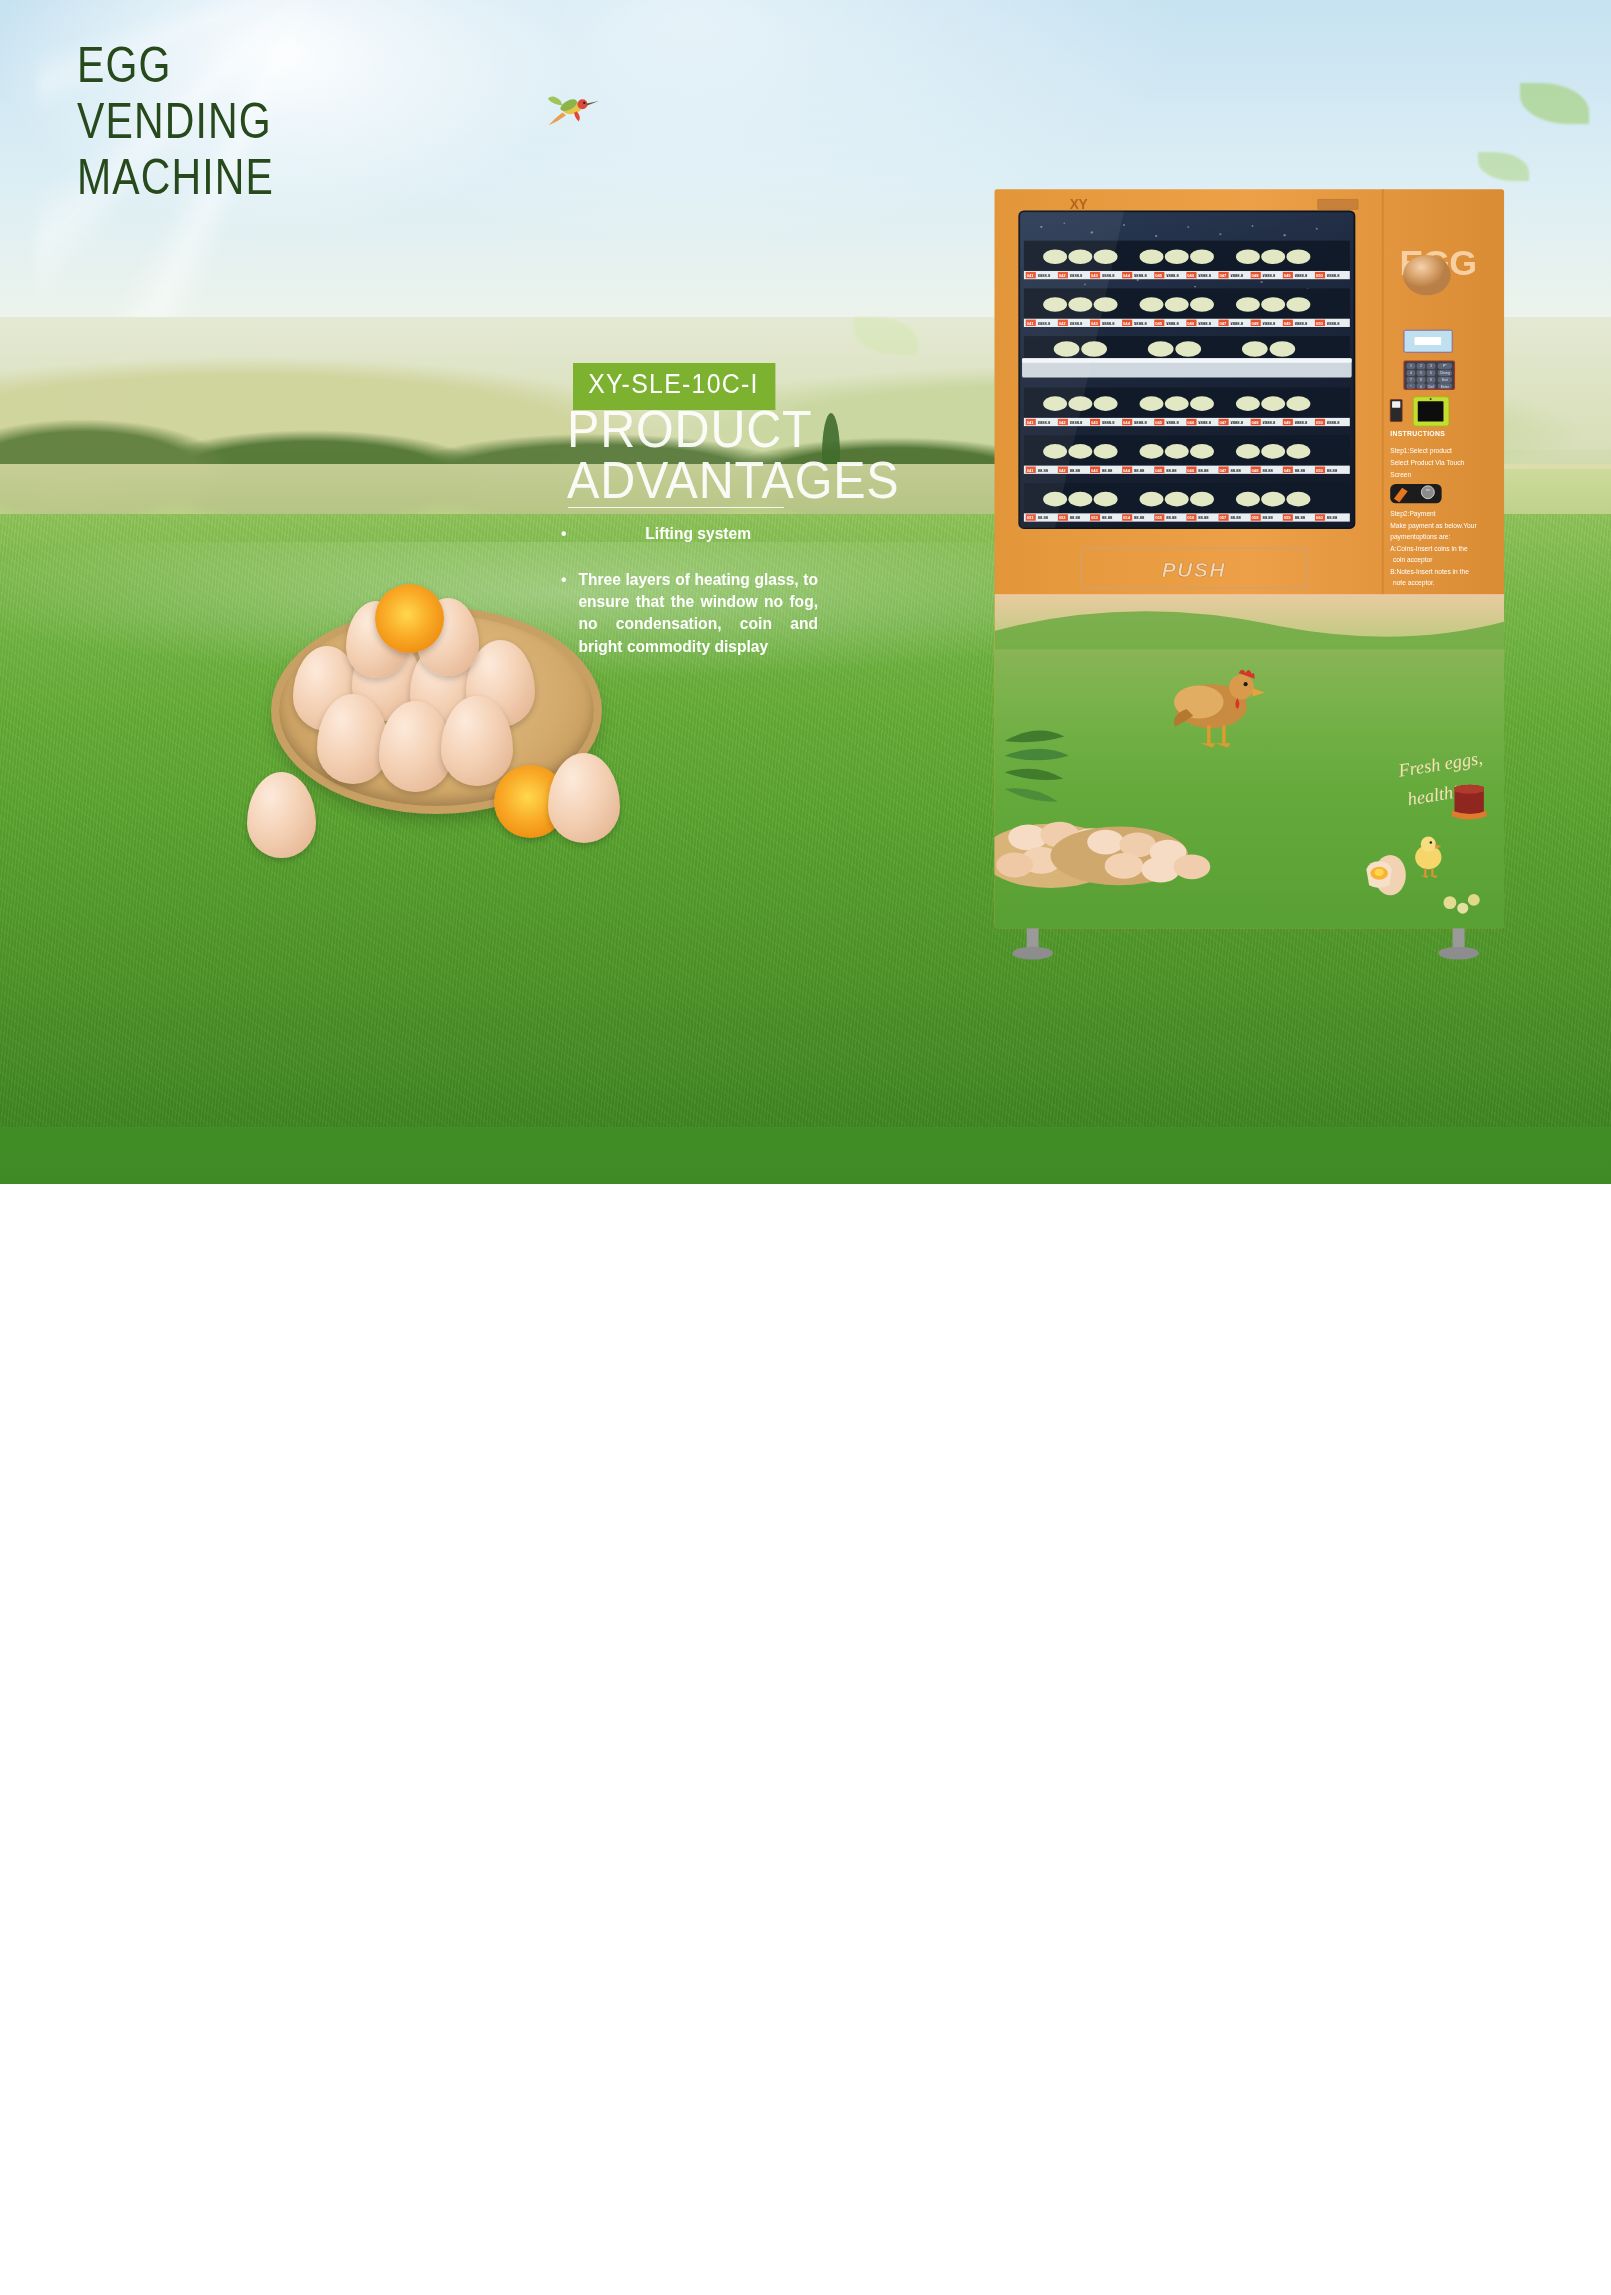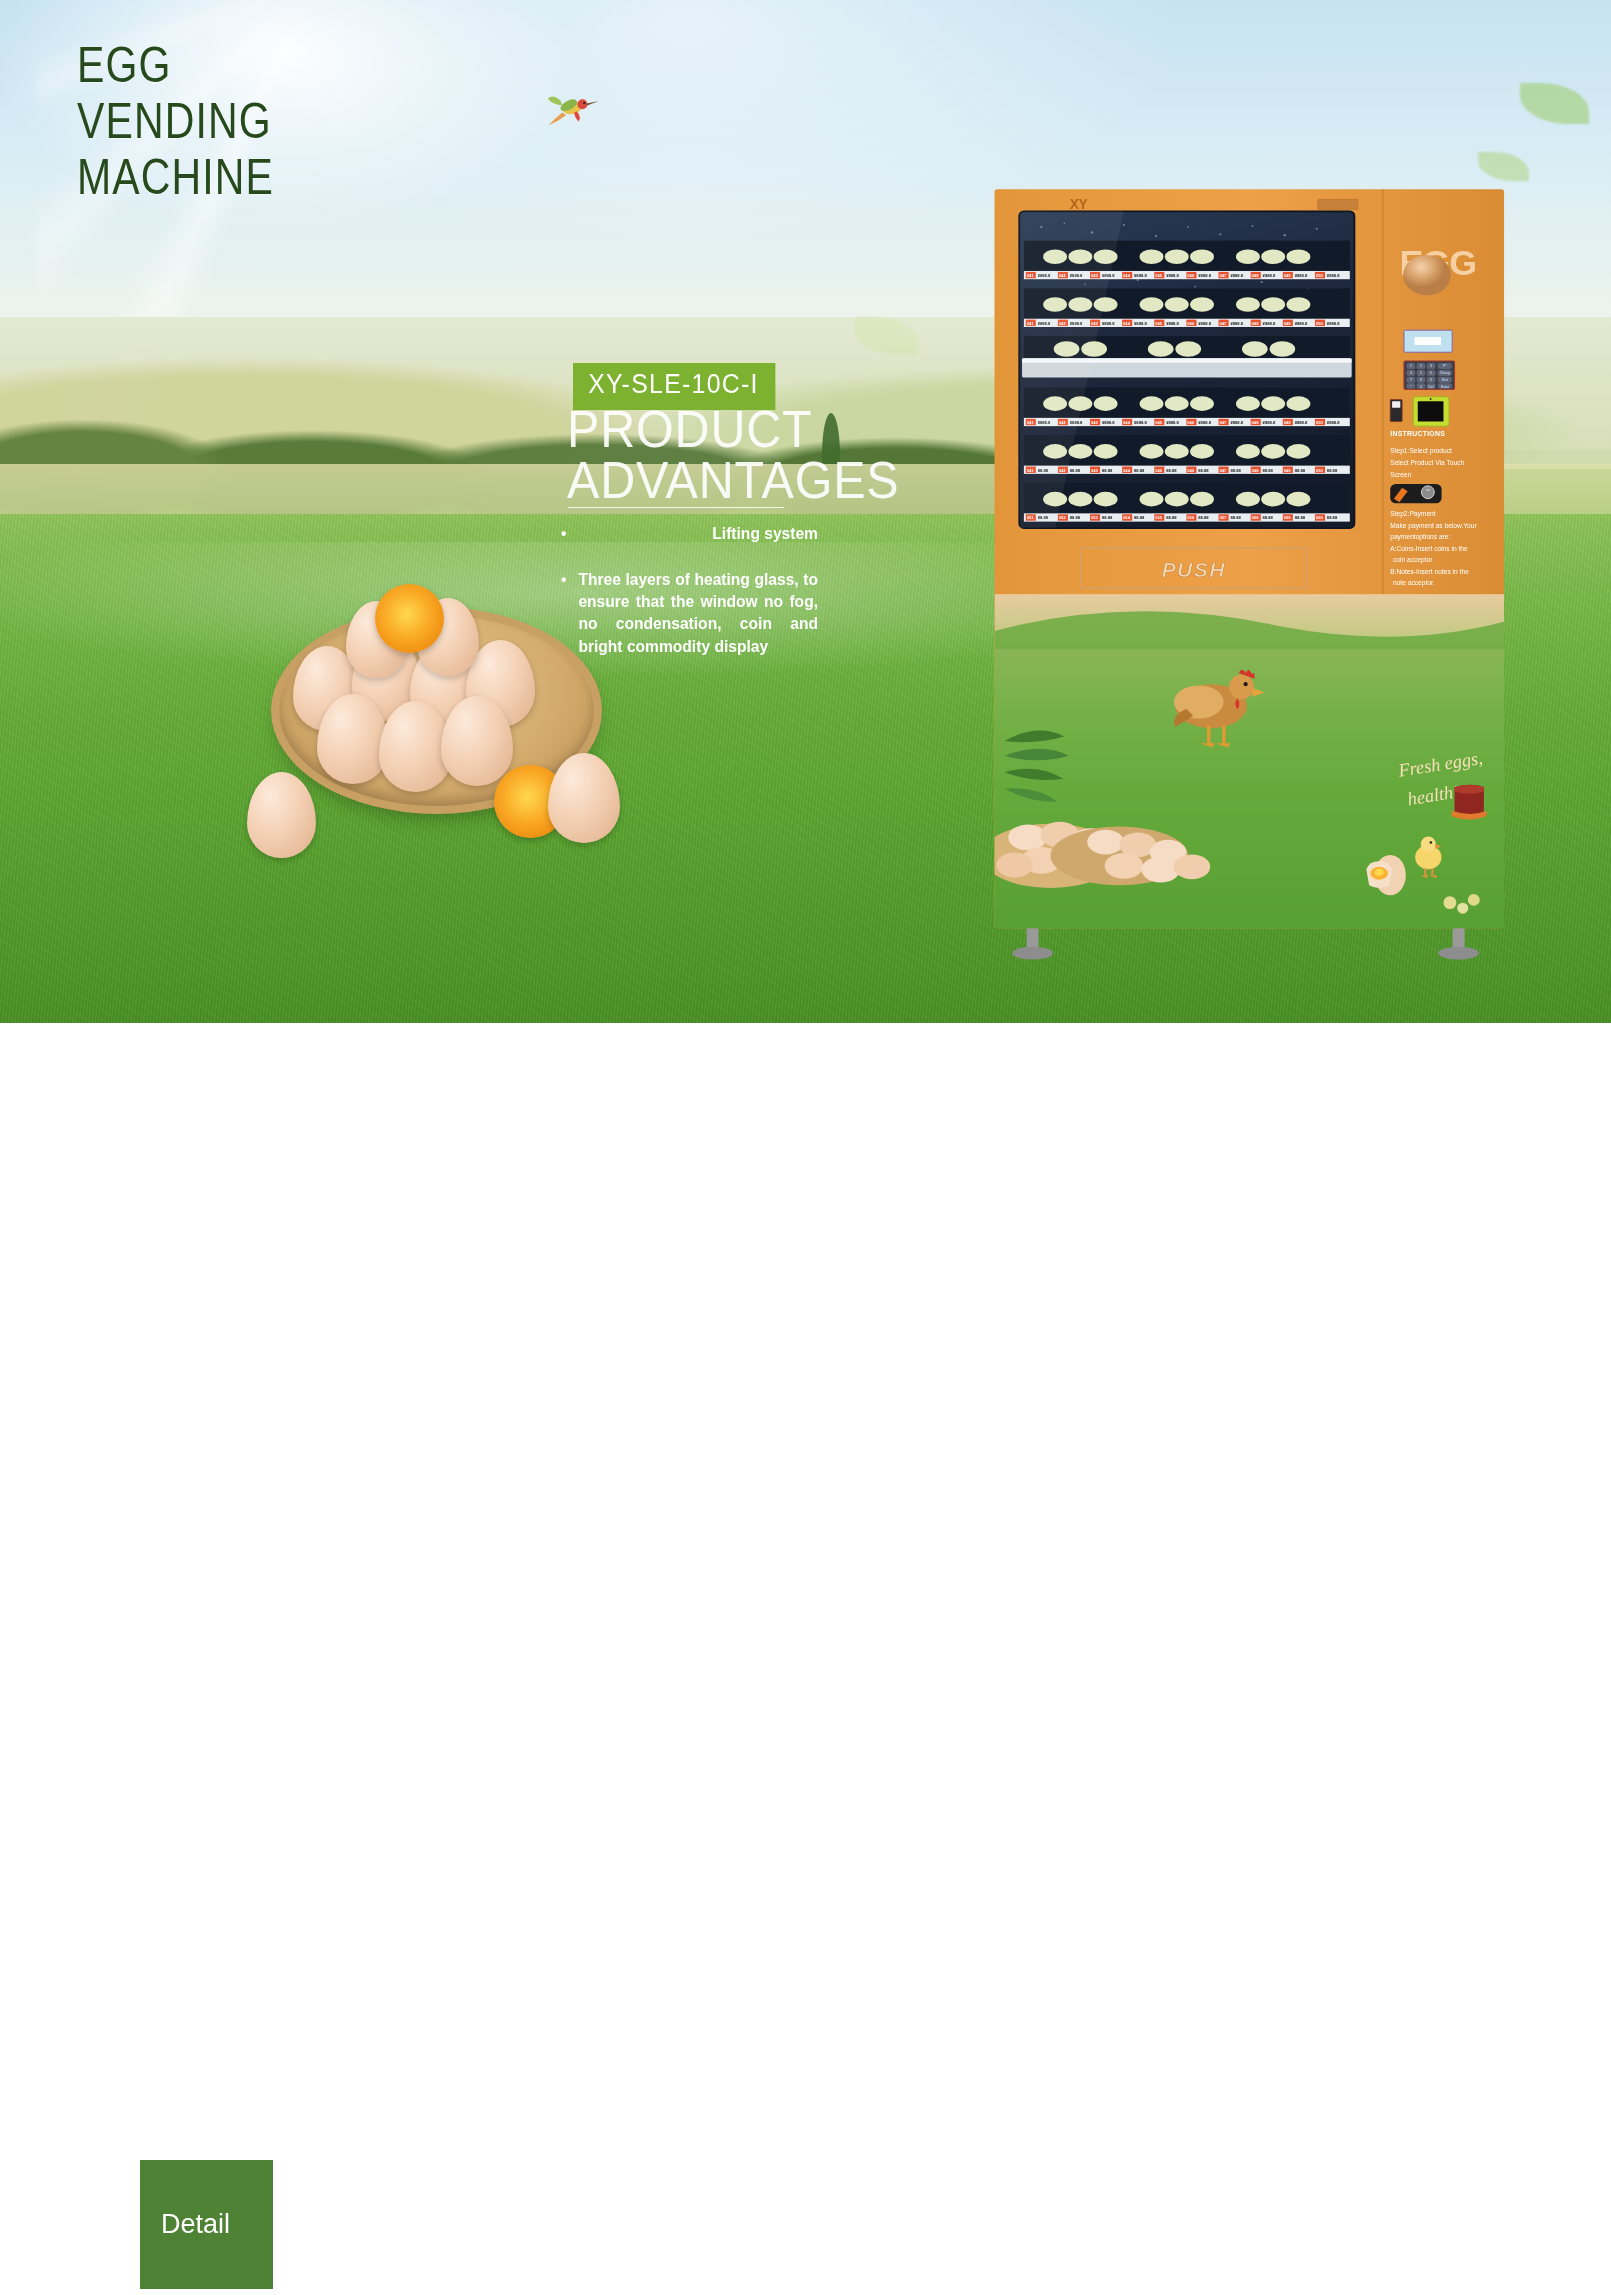--- a/index.html
+++ b/index.html
@@ -10,21 +10,21 @@
     width: 1612px;
     height: 3517px;
     overflow: hidden;
     position: relative;
   }
 
   
   .hero {
     position: relative;
     width: 1612px;
-    height: 1023px;
+    height: 1184px;
     overflow: hidden;
     background: linear-gradient(to bottom,
       #cfe6f2 0%, #d9ecf4 8%, #e9f2ee 17%,
       #f2efe0 23%, #e8ebcf 27%, #cfdfa8 31%,
       #a8cf7a 36%, #7cbd52 43%, #63ad3e 52%,
       #55a133 62%, #4d9a2e 74%, #479429 86%, #3f8a24 100%);
   }
   
   .sky-glow {
     position: absolute; left: 0; top: 0; width: 1612px; height: 450px;
@@ -109,21 +109,21 @@
     position: absolute; left: 568px; top: 507px; width: 216px; height: 1.4px;
     background: rgba(255,255,255,.85);
   }
   .adv-list { position: absolute; left: 561px; top: 523px; width: 257px; }
   .adv-item {
     display: flex; color: #ffffff; font-size: 15.6px; line-height: 1.42;
     font-weight: bold; margin-bottom: 24px;
   }
   .adv-bullet { flex: 0 0 17.4px; font-size: 15.6px; line-height: 1.42; }
   .adv-text { flex: 1; text-align: justify; }
-  .adv-text.single { text-align: right; }
+  .adv-text.single { text-align: center; }
 
   
   .basket-wrap { position: absolute; left: 239px; top: 556px; width: 413px; height: 321px; }
   .basket {
     position: absolute; left: 37px; top: 55px; width: 321px; height: 197px;
     background: radial-gradient(ellipse at 50% 40%, #e3c089 0%, #d4ab6d 55%, #b78a4d 100%);
     border-radius: 50%;
     box-shadow: 0 10px 18.4px rgba(0,0,0,.28);
   }
   .basket-rim {

